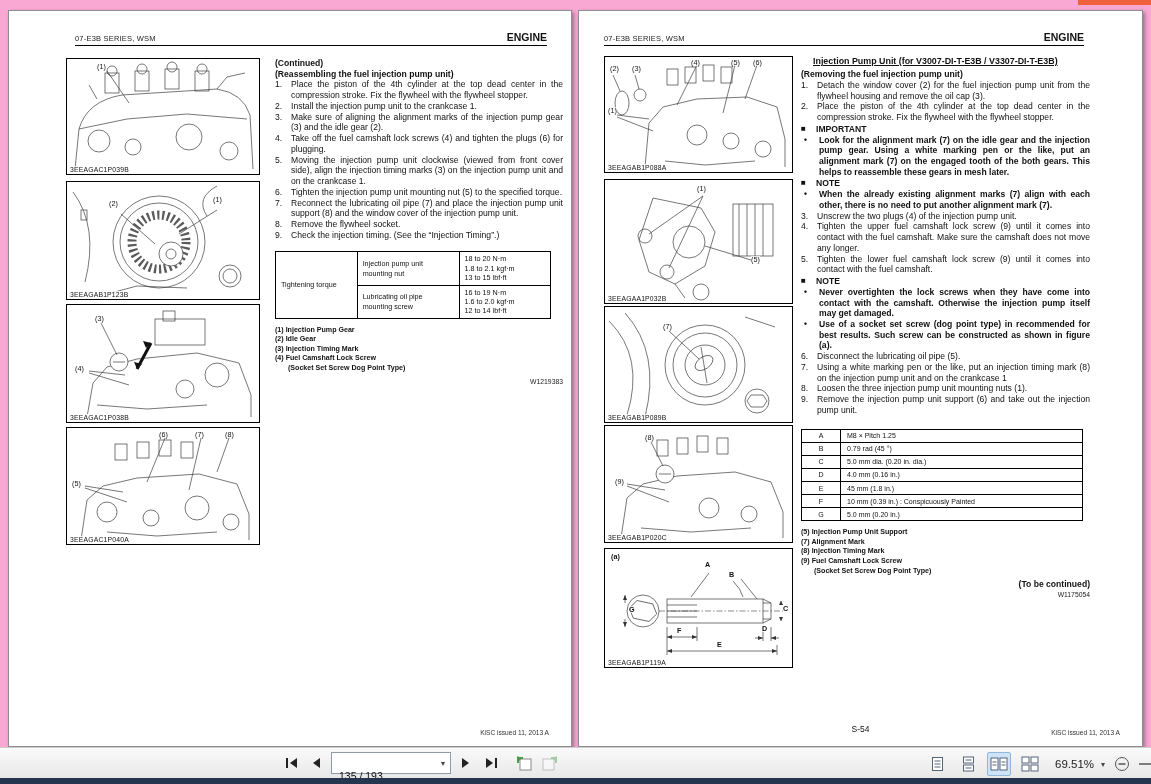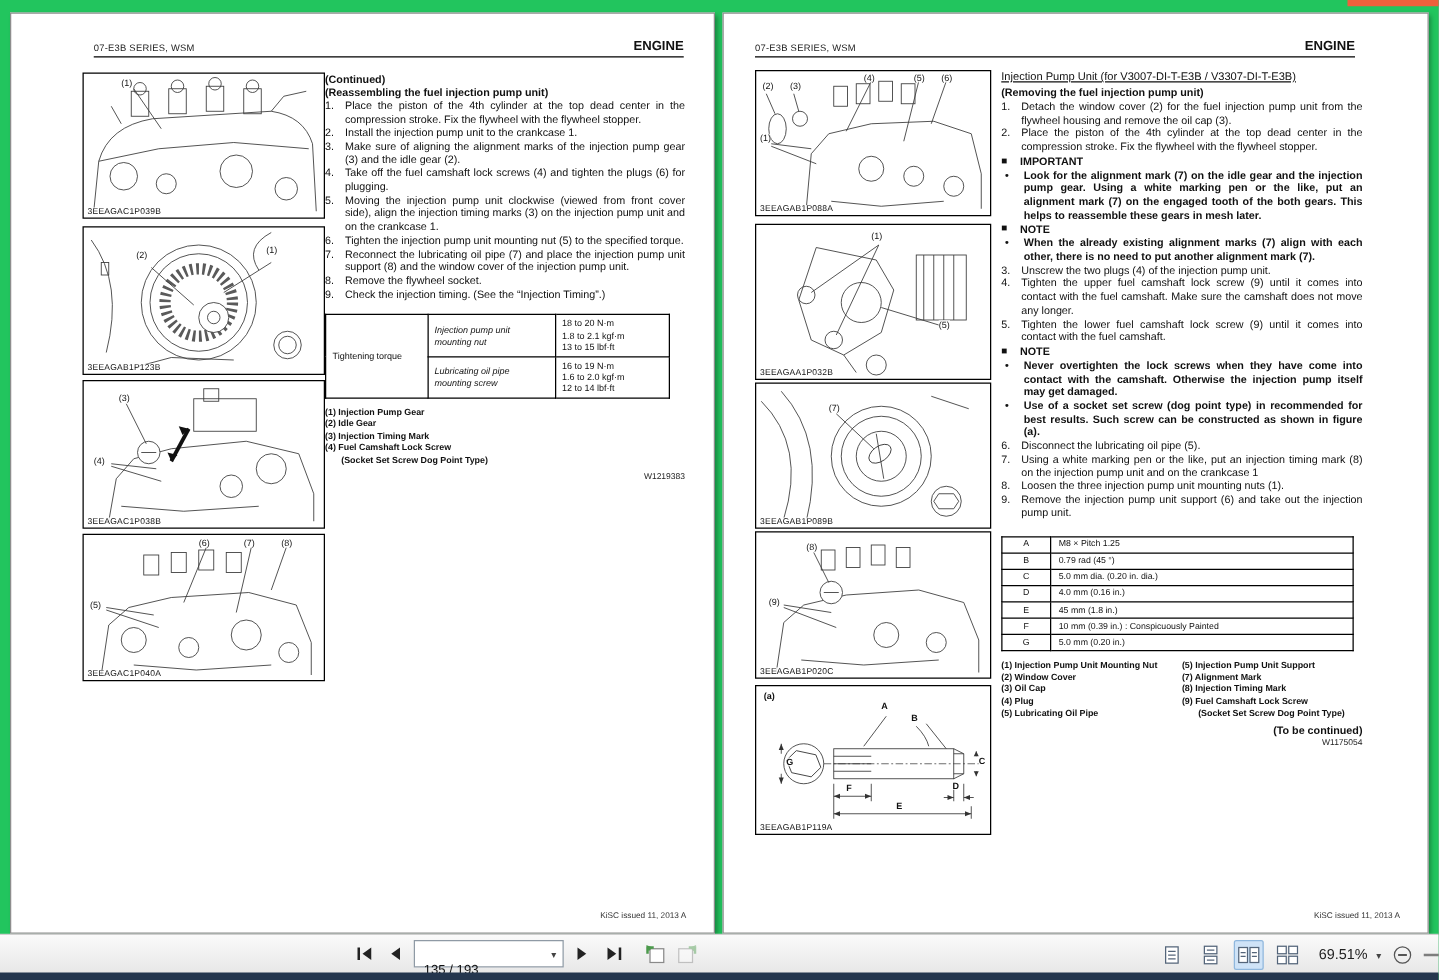--- a/index.html
+++ b/index.html
@@ -1,43 +1,43 @@
 <!DOCTYPE html>
 <html><head>
 <meta charset="utf-8">
 <style>
   html,body{margin:0;padding:0;}
   body{font-family:"Liberation Sans", sans-serif; background:#a8a8a8; width:1151px;height:784px;overflow:hidden;}
-  .stage{position:relative;width:1151px;height:784px;background:#22c55e;}
+  .stage{position:relative;width:1151px;height:784px;background:#f9a8d4;}
   .accent{position:absolute;left:1078px;top:0;width:73px;height:5px;background:#f0603c;}
   .page{position:absolute;top:10px;width:562px;height:735px;background:#ffffff;border:1px solid #8d8d8d;box-shadow:2px 2px 4px rgba(0,0,0,.35);color:#111;}
   .page.right{width:563px;}
   .hdr{position:absolute;display:flex;justify-content:space-between;align-items:flex-end;border-bottom:1.4px solid #000;padding-bottom:2px;}
   .hdr .series{font-size:7.5px;color:#222;letter-spacing:.2px;}
   .hdr .engine{font-size:10.5px;font-weight:bold;}
   .fig{position:absolute;border:1px solid #000;background:#fff;}
   .fig svg{position:absolute;left:0;top:0;width:100%;height:100%;}
   .figcap{position:absolute;left:2px;bottom:1px;font-size:6.8px;background:rgba(255,255,255,.85);padding:0 1px;letter-spacing:.2px;}
   .callout{position:absolute;font-size:7.2px;color:#111;background:rgba(255,255,255,.7);line-height:1;}
   .txtcol{position:absolute;font-size:8.6px;line-height:1.25;}
   .bold{font-weight:bold;}
   .subtitle{font-weight:bold;}
-  .rtitle{font-weight:normal;font-size:8.9px;text-decoration:underline;margin-bottom:2px;}
+  .rtitle{font-weight:bold;font-size:8.9px;text-decoration:underline;margin-bottom:2px;margin-left:12px;}
   .step{display:flex;}
   .step .num{flex:none;width:16px;}
   .step .txt{flex:1;text-align:justify;}
   .nhead{display:flex;font-weight:bold;margin-top:1px;}
   .nhead .nmark{flex:none;width:15px;font-size:8px;}
   .nbullet{display:flex;font-weight:bold;}
   .nbullet .bmark{flex:none;width:15px;padding-left:3px;}
   .nbullet .btxt{flex:1;text-align:justify;}
   table.torque{border-collapse:collapse;margin-top:11px;width:276px;font-size:7.2px;}
   table.torque td{border:1px solid #000;padding:2px 5px;white-space:pre-line;vertical-align:middle;line-height:1.3;}
   table.torque td.tt{width:74px;}
-  table.torque td.item{width:96px;font-style:italic;}
+  table.torque td.item{width:96px;}
   table.torque td.val{width:86px;}
   table.dims{border-collapse:collapse;margin-top:13px;width:282px;font-size:7px;border:1.4px solid #000;}
   table.dims td{border:1px solid #000;padding:1.5px 6px;line-height:1.3;}
   table.dims td.key{width:26px;text-align:center;}
   .legend{display:flex;margin-top:7px;font-size:7.1px;font-weight:bold;line-height:1.35;}
   .legend .lcol{width:50%;}
   .legend .cont{padding-left:13px;}
   .refcode{font-size:6.8px;text-align:right;margin-top:5px;color:#222;}
   .tbc{font-size:8.6px;font-weight:bold;text-align:right;margin-top:3px;}
   .pgnum{position:absolute;left:0;width:100%;text-align:center;top:713px;font-size:8.5px;}
@@ -157,21 +157,21 @@
           <line class="sk" x1="18" y1="60" x2="60" y2="74"></line>
         <path class="sk" d="M40,104 L90,108 L150,104"></path>
       </svg>
       <span class="callout" style="left:92px;top:3px;">(6)</span>
       <span class="callout" style="left:128px;top:3px;">(7)</span>
       <span class="callout" style="left:158px;top:3px;">(8)</span>
       <span class="callout" style="left:5px;top:52px;">(5)</span>
       <span class="figcap">3EEAGAC1P040A</span>
     </div>
 
-    <div class="txtcol" style="left:251px;top:47px;width:288px;">
+    <div class="txtcol" style="left:266px;top:47px;width:288px;">
       <div class="bold">(Continued)</div>
       <div class="subtitle">(Reassembling the fuel injection pump unit)</div>
       <div class="step">
           <span class="num">1.</span>
           <span class="txt">Place the piston of the 4th cylinder at the top dead center in the compression stroke. Fix the flywheel with the flywheel stopper.</span>
         </div>
       <div class="step">
           <span class="num">2.</span>
           <span class="txt">Install the injection pump unit to the crankcase 1.</span>
         </div>
@@ -482,38 +482,32 @@
             </tr>
         <tr>
               <td class="key">G</td>
               <td>5.0 mm (0.20 in.)</td>
             </tr>
       </tbody>
         </table>
 
       <div class="legend">
         <div class="lcol">
-          <div>(1) Injection Pump Unit Mounting Nut</div>
-          <div>(2) Window Cover</div>
-          <div>(3) Oil Cap</div>
-          <div>(4) Plug</div>
-          <div>(5) Lubricating Oil Pipe</div>
-        </div>
-        <div class="lcol">
           <div>(5) Injection Pump Unit Support</div>
           <div>(7) Alignment Mark</div>
           <div>(8) Injection Timing Mark</div>
           <div>(9) Fuel Camshaft Lock Screw</div>
           <div class="cont">(Socket Set Screw Dog Point Type)</div>
         </div>
       </div>
       <div class="tbc">(To be continued)</div>
       <div class="refcode" style="margin-top:1px;">W1175054</div>
     </div>
 
+    <div class="pgnum">S-54</div>
     <div class="issue">KiSC issued 11, 2013 A</div>
   </div>
 
   <div class="toolbar">
     <div class="navgrp">
       <div class="tbtn">
         <svg width="13" height="12" viewBox="0 0 13 12">
             <rect x="1" y="1" width="2" height="10" fill="#222"></rect>
             <path d="M12,1 L5,6 L12,11 Z" fill="#222"></path>
           </svg>

